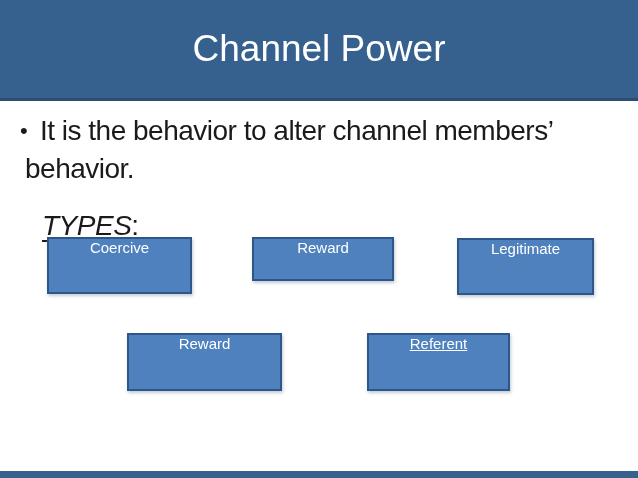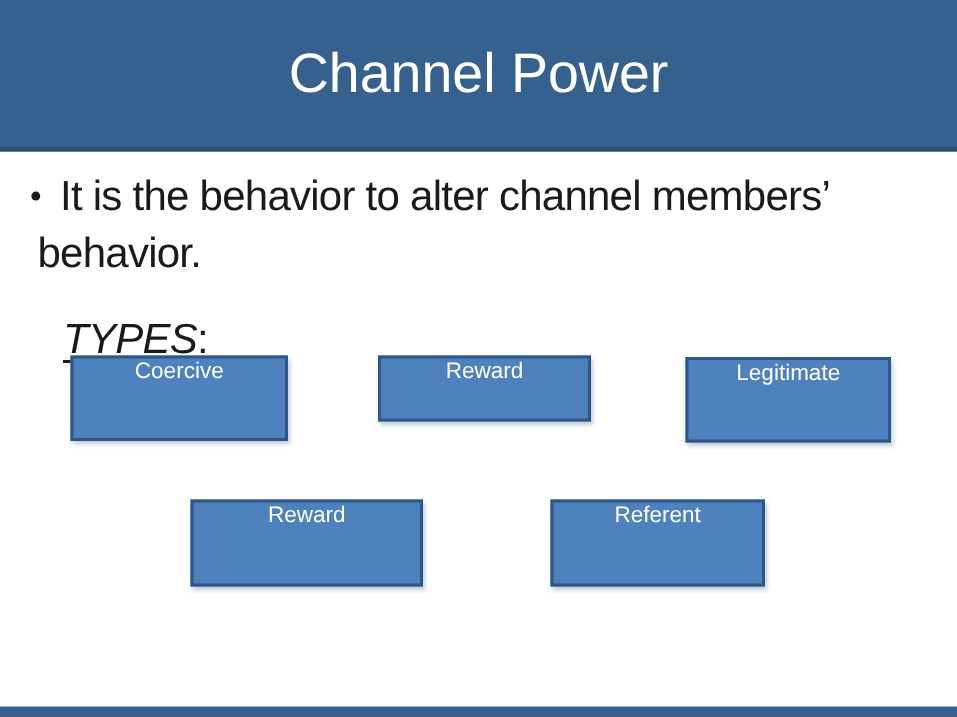--- a/index.html
+++ b/index.html
@@ -77,21 +77,21 @@
     display: flex;
     align-items: flex-start;
     justify-content: center;
     color: #ffffff;
     font-size: 15px;
   }
   .box-coercive   { left: 47px;  top: 237px; width: 145px; height: 57px; }
   .box-reward     { left: 252px; top: 237px; width: 142px; height: 44px; }
   .box-legitimate { left: 457px; top: 238px; width: 137px; height: 57px; }
   .box-expert     { left: 127px; top: 333px; width: 155px; height: 58px; }
-  .box-referent   { left: 367px; top: 333px; width: 143px; height: 58px; }
+  .box-referent   { left: 367px; top: 333px; width: 143px; height: 58px; text-decoration: underline; }
 </style>
 </head>
 <body>
 
 <div class="slide" style="--header-bg: #36618E; --header-border: #2B4D6F; --title-text: #FFFFFF; --body-text: #1A1A1A; --box-fill: #4E81BD; --box-border: #2E5787; --slide-bg: #FFFFFF;">
 
   <div class="header">
     <div class="title">Channel Power</div>
   </div>
 

